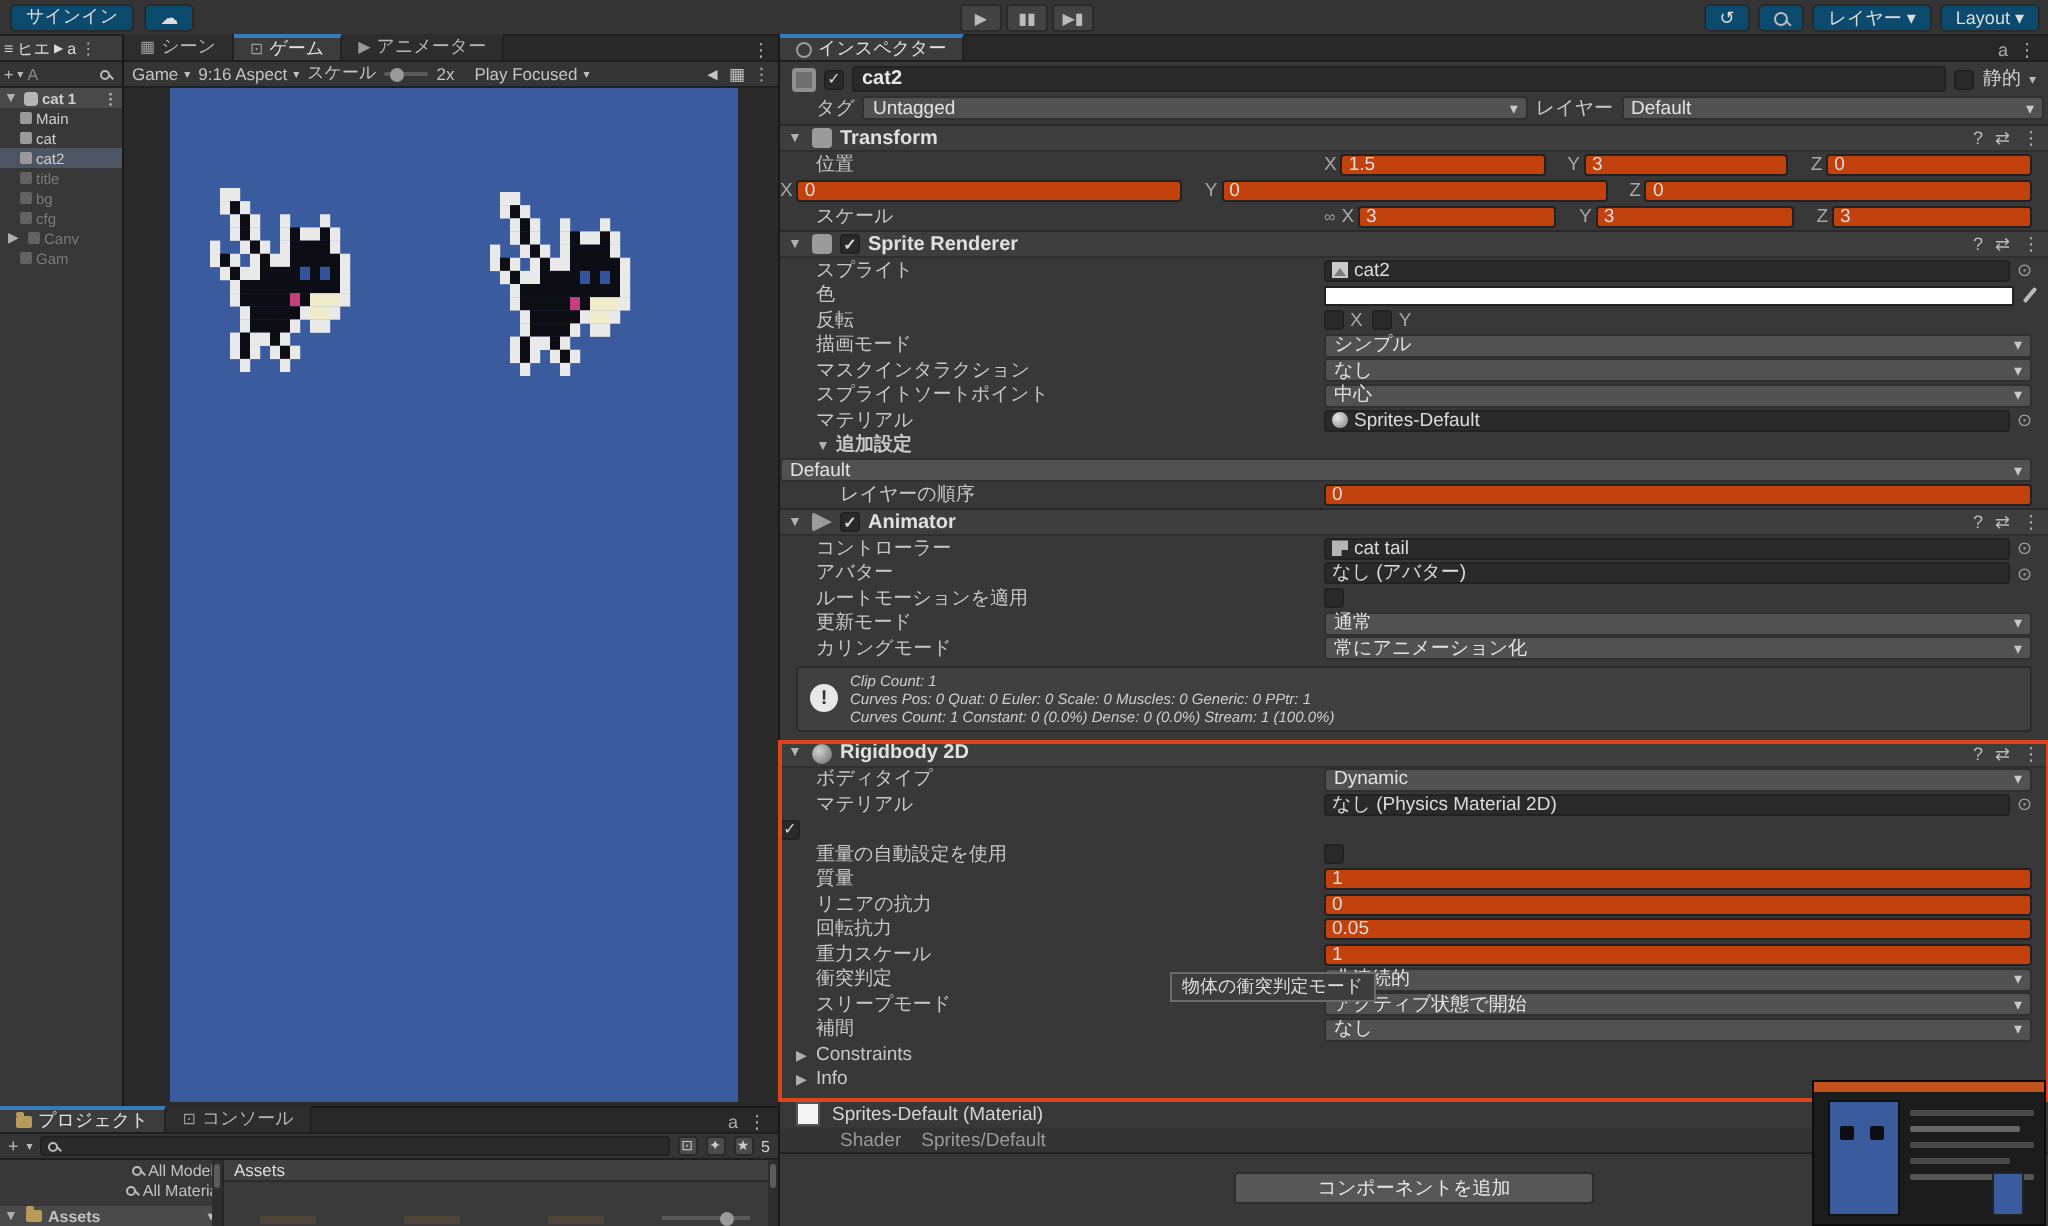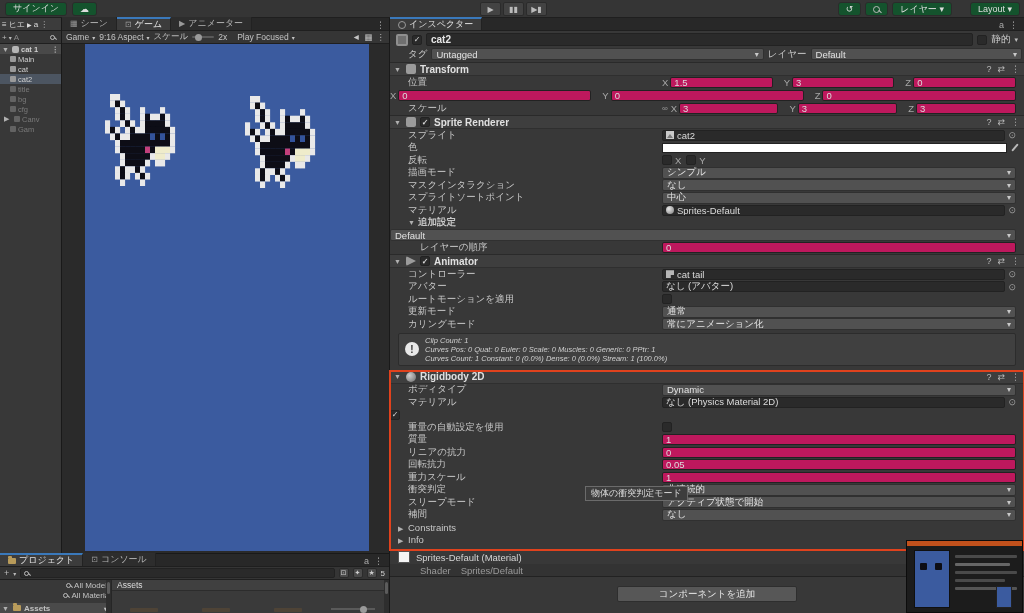--- a/index.html
+++ b/index.html
@@ -4,21 +4,21 @@
 <style>
   * { margin:0; padding:0; box-sizing:border-box; }
   html,body { width:1024px; height:613px; overflow:hidden; background:#282828;
     font-family:"Liberation Sans", sans-serif; -webkit-font-smoothing:antialiased; }
   .abs { position:absolute; }
   #stage { position:relative; width:1024px; height:613px; background:#282828; color:#cfcfcf; }
 
   
   #topbar { left:0; top:0; width:1024px; height:18px; background:#353535; border-bottom:1px solid #1f1f1f;
     display:flex; align-items:center; }
-  .tb-btn { height:14px; background:#14532d; border:1px solid #2b2b2b; border-radius:3px;
+  .tb-btn { height:14px; background:#0c4a6e; border:1px solid #2b2b2b; border-radius:3px;
     color:#ddd; font-size:9px; display:flex; align-items:center; padding:0 7px; margin-left:5px; }
   #play-group { position:absolute; left:480px; top:2px; display:flex; gap:2px; }
   .play-btn { width:21px; height:14px; background:#434343; border:1px solid #2b2b2b; border-radius:2px;
     color:#bbb; font-size:8px; display:flex; align-items:center; justify-content:center; }
   #top-right { position:absolute; right:4px; top:2px; display:flex; gap:4px; }
   .lens { width:7px; height:7px; border:1.2px solid #bbb; border-radius:50%; position:relative; }
   .lens::after { content:""; position:absolute; width:4px; height:1.2px; background:#bbb;
     right:-3px; bottom:-1px; transform:rotate(45deg); }
 
   
@@ -75,21 +75,21 @@
   .fold { color:#b0b0b0; font-size:7px; width:8px; }
   .cicon { width:10px; height:10px; border-radius:2px; background:#9b9b9b; flex:0 0 auto; }
   .cicon.round { border-radius:50%; background:radial-gradient(circle at 35% 35%, #cfcfcf, #6a6a6a); }
   .hicons { margin-left:auto; display:flex; gap:6px; font-weight:normal; color:#b9b9b9; font-size:9px; align-items:center; }
 
   .row { height:12.5px; display:flex; align-items:center; font-size:9.5px; color:#c7c7c7; }
   .row.h13 { height:13px; }
   .rlabel { width:272px; padding-left:18px; white-space:nowrap; overflow:hidden; flex:0 0 auto; }
   .rlabel.sub { padding-left:30px; }
   .rvalue { flex:1; display:flex; align-items:center; gap:3px; margin-right:8px; min-width:0; }
-  .tfield { background:#be185d; border:1px solid #222; border-radius:2px; height:11px; flex:1;
+  .tfield { background:#c2410c; border:1px solid #222; border-radius:2px; height:11px; flex:1;
     color:#dcdcdc; font-size:9.5px; display:flex; align-items:center; padding:0 3px; min-width:0; white-space:nowrap; overflow:hidden;}
   .objfield { background:#2a2a2a; border:1px solid #222; border-radius:2px; height:11px; flex:1;
     color:#dcdcdc; font-size:9.5px; display:flex; align-items:center; gap:3px; padding:0 3px; min-width:0; white-space:nowrap; overflow:hidden;}
   .picker { color:#9f9f9f; font-size:9px; flex:0 0 auto; }
   .axis { color:#a8a8a8; margin-right:2px; flex:0 0 auto; }
   .vgroup { display:flex; align-items:center; flex:1; min-width:0; }
   .vgroup + .vgroup { margin-left:8px; }
   .mini-img { width:8px; height:8px; background:#c9c9c9; position:relative; flex:0 0 auto; }
   .mini-img::after { content:""; position:absolute; left:1px; bottom:1px; border-left:3px solid transparent;
     border-right:3px solid transparent; border-bottom:4px solid #7a7a7a; }
@@ -169,21 +169,21 @@
       <div class="play-btn">▶▮</div>
     </div>
     <div id="top-right">
       <div class="tb-btn" style="margin-left:0">↺</div>
       <div class="tb-btn" style="margin-left:0">
           <span class="lens"></span>
         </div>
       <div class="tb-btn" style="margin-left:0">
         <span>レイヤー</span>&nbsp;<span>▾</span>
       </div>
-      <div class="tb-btn" style="margin-left:14px">
+      <div class="tb-btn" style="margin-left:0">
         <span>Layout</span>&nbsp;<span>▾</span>
       </div>
     </div>
   </div>
 
   <div id="hierarchy" class="abs">
     <div id="hier-tab">
       <span>≡</span>
       <span>ヒエ</span>
       <span style="font-size:6px">▶</span>

